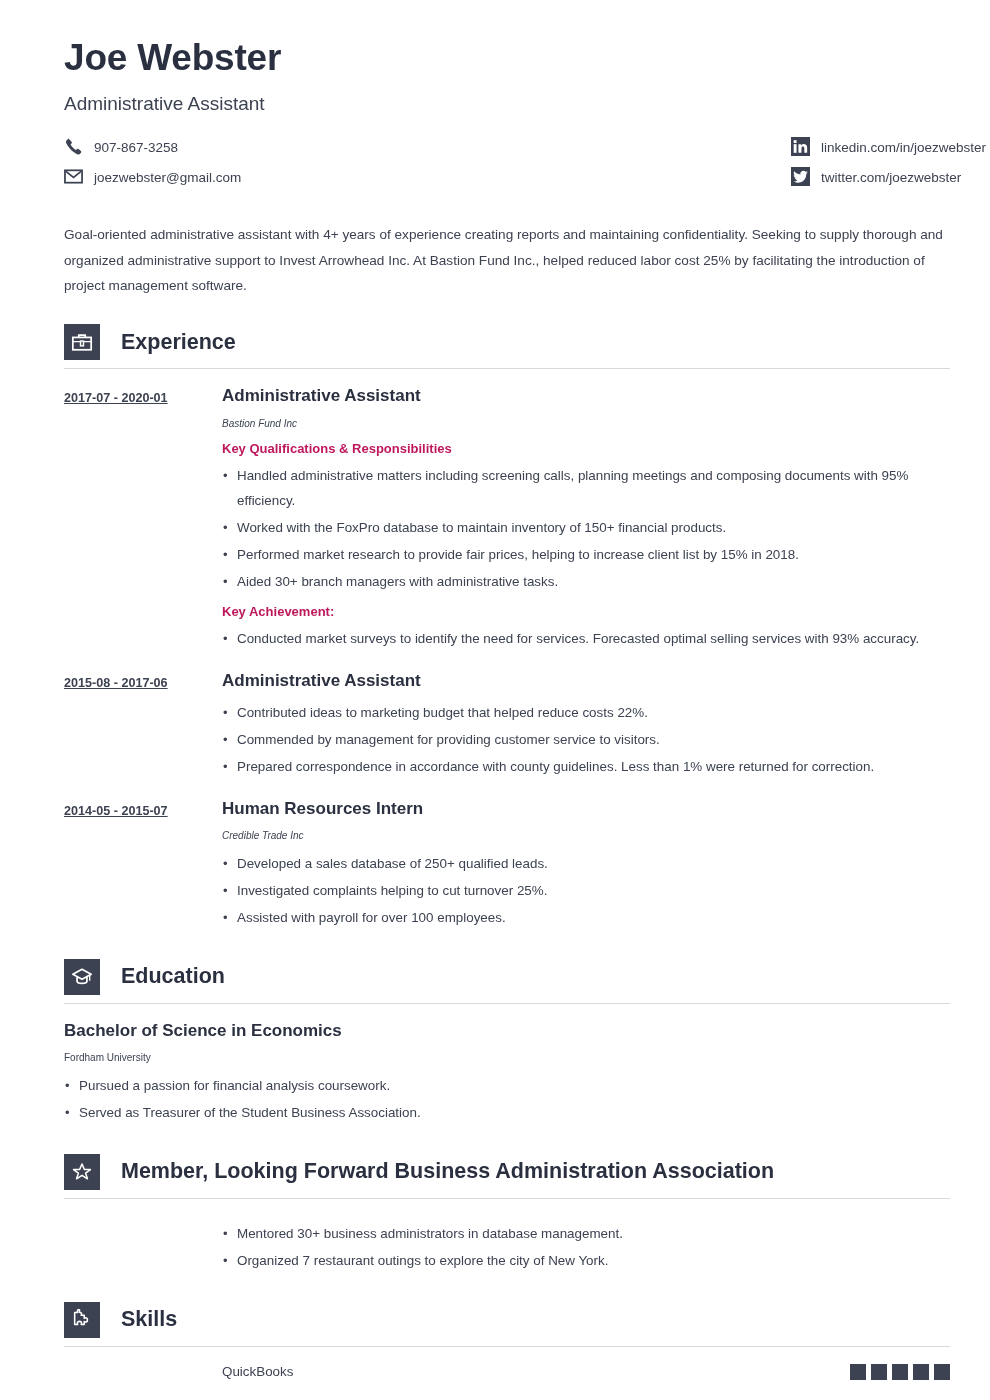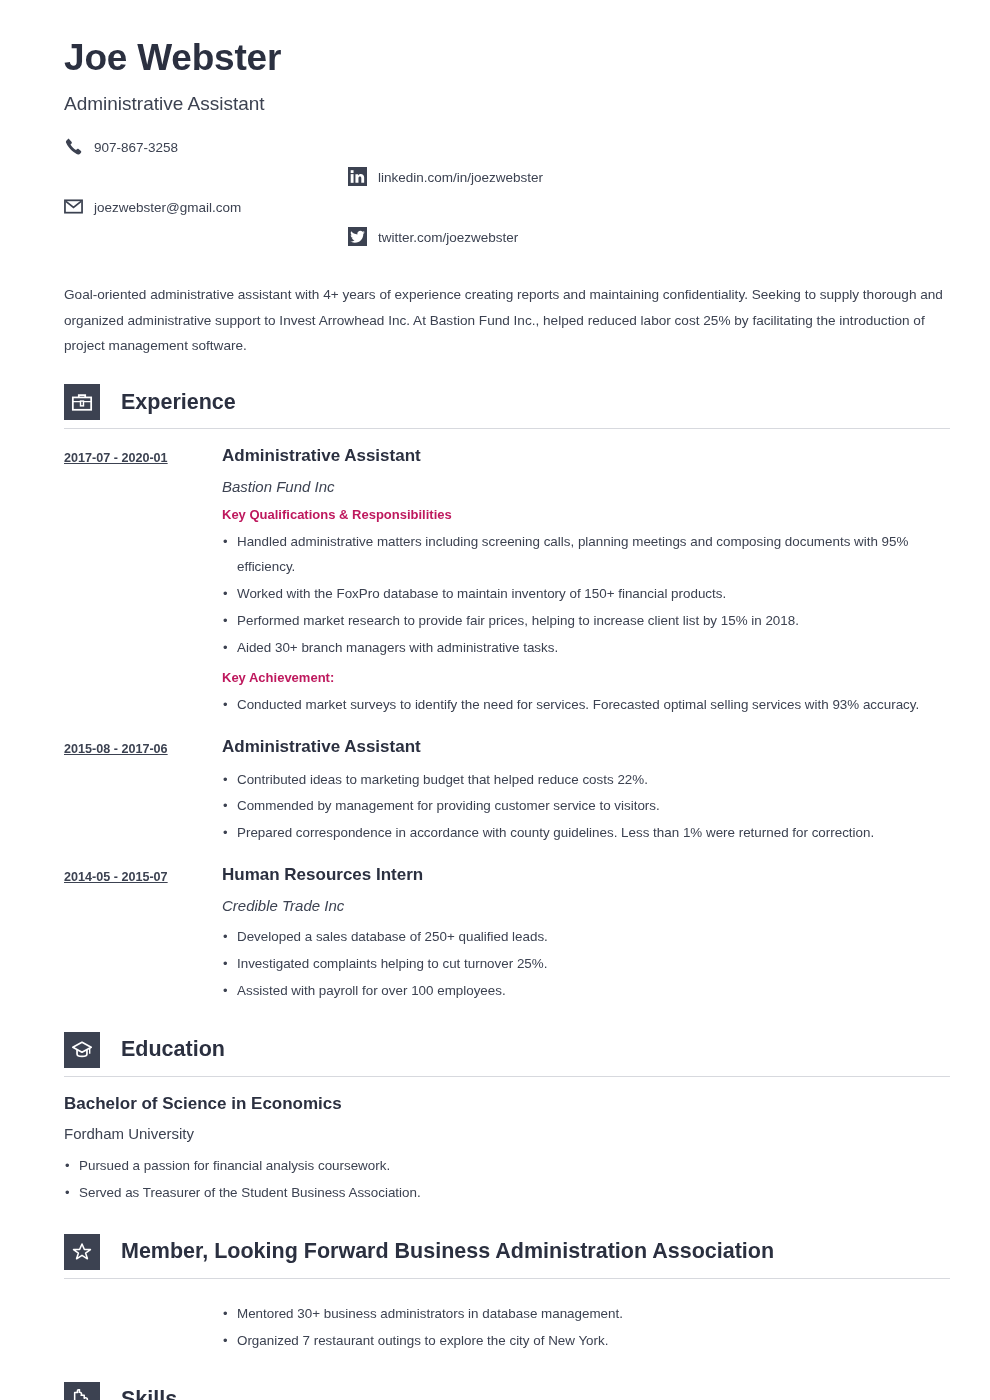--- a/index.html
+++ b/index.html
@@ -29,21 +29,20 @@
     color: #3c4251;
     margin: 0 0 22px 0;
     line-height: 1.2;
   }
 
   .contact-grid {
     display: flex;
     flex-wrap: wrap;
     width: 100%;
     row-gap: 11px;
-    flex-direction: column;
   }
   .contact-item {
     width: 50%;
     display: flex;
     align-items: center;
     font-size: 13.5px;
     color: #3c4251;
     line-height: 1;
   }
   .contact-item .ci-icon {
@@ -115,21 +114,21 @@
   }
   .entry-body { flex: 1; min-width: 0; }
   .entry-title {
     font-size: 17px;
     font-weight: bold;
     color: #2b3040;
     margin: 0 0 10px 0;
     line-height: 1.2;
   }
   .entry-org {
-    font-size: 15px;
+    font-size: 10px;
     font-style: italic;
     color: #3c4251;
     margin-bottom: 10px;
     line-height: 1.3;
   }
   .entry-org.plain { font-style: normal; }
   .entry-sublabel {
     font-size: 13px;
     font-weight: bold;
     color: #be185d;

